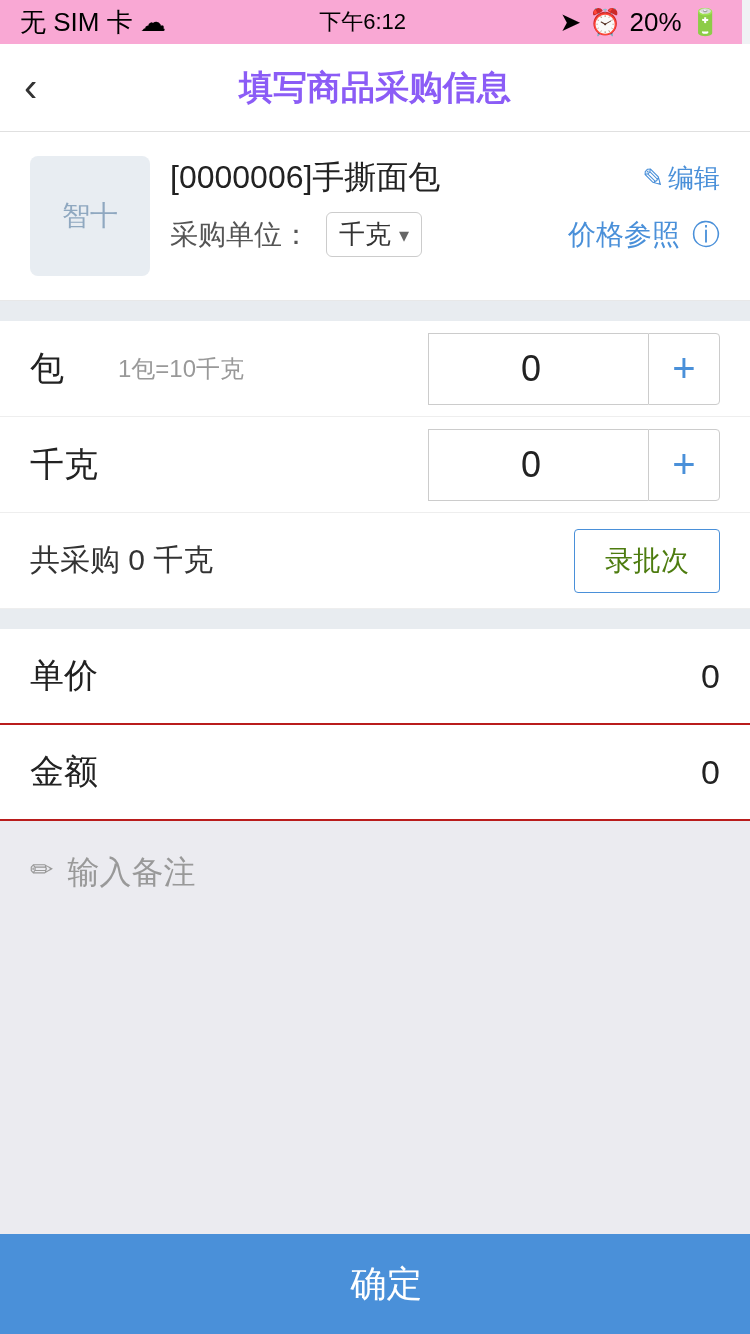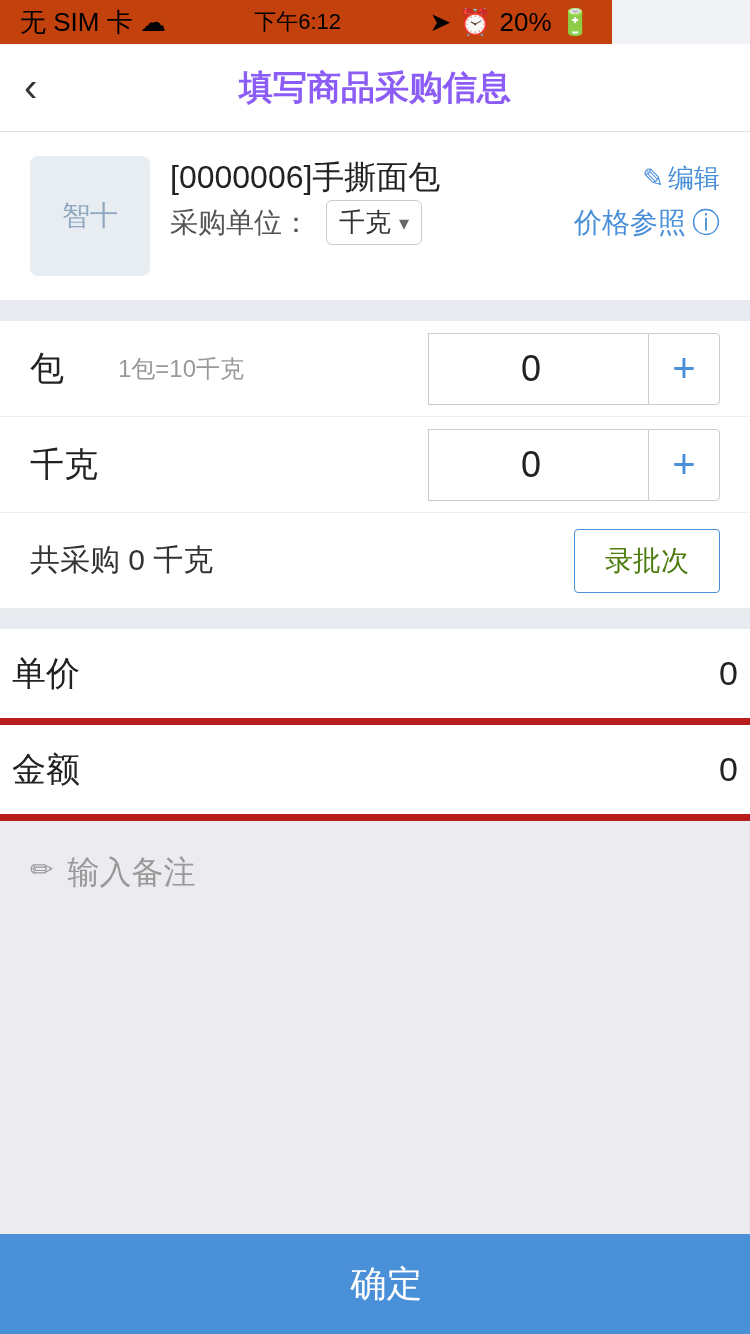--- a/index.html
+++ b/index.html
@@ -8,23 +8,23 @@
       width: 750px;
       min-height: 1334px;
       font-family: -apple-system, "PingFang SC", "Helvetica Neue", sans-serif;
       background: #f0f2f5;
       font-size: 32px;
       color: #333;
     }
 
     
     .status-bar {
-      width: 612px;
+      width: 742px;
       height: 44px;
-      background: #c2410c;
+      background: #f9a8d4;
       display: flex;
       align-items: center;
       justify-content: space-between;
       padding: 0 20px;
       font-size: 26px;
       color: #000;
     }
     .status-left {
       display: flex;
       align-items: center;
@@ -92,21 +92,21 @@
       text-align: center;
       line-height: 1;
     }
     .product-info {
       flex: 1;
     }
     .product-name-row {
       display: flex;
       justify-content: space-between;
       align-items: center;
-      margin-bottom: 0;
+      margin-bottom: 12px;
     }
     .product-name {
       font-size: 32px;
       color: #222;
       font-weight: 500;
     }
     .edit-btn {
       font-size: 26px;
       color: #4a90d9;
       display: flex;
@@ -134,21 +134,21 @@
       background: #fff;
       gap: 8px;
       cursor: pointer;
     }
     .price-ref {
       margin-left: auto;
       font-size: 28px;
       color: #4a90d9;
       display: flex;
       align-items: flex-start;
-      gap: 6px;
+      gap: 12px;
       cursor: pointer;
     }
 
     
     .section-sep {
       height: 20px;
       background: #e8ecf0;
     }
 
     
@@ -229,23 +229,23 @@
     }
 
     
     .price-section {
       background: #fff;
       margin-top: 0;
     }
     .price-row {
       display: flex;
       align-items: center;
-      padding: 0 12px;
+      padding: 0 30px;
       height: 96px;
-      border-bottom: 7px solid #b91c1c;
+      border-bottom: 2px solid #b91c1c;
     }
     .price-label {
       font-size: 34px;
       color: #222;
     }
     .price-value {
       margin-left: auto;
       font-size: 34px;
       color: #222;
     }

